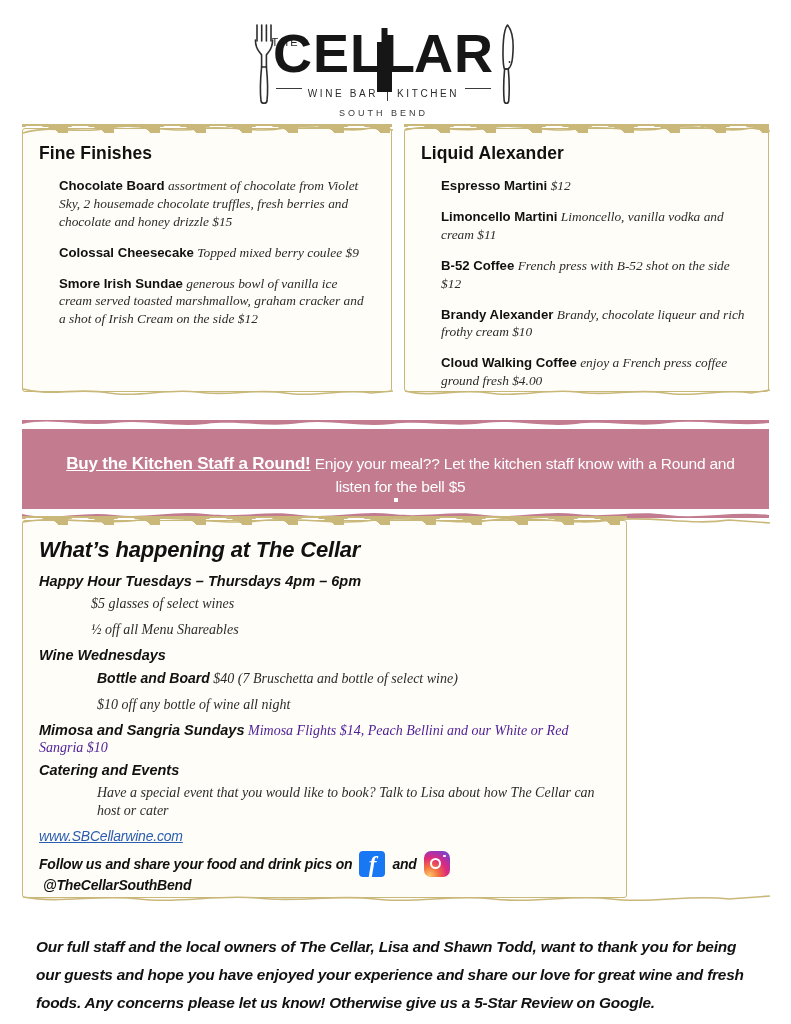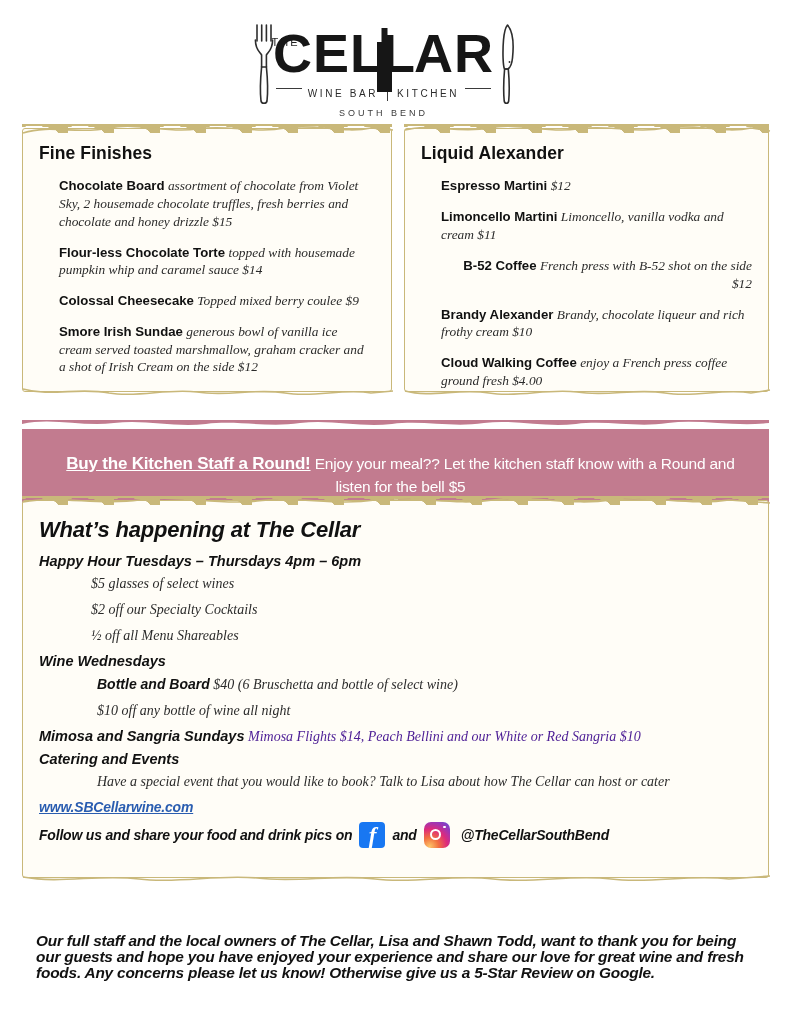--- a/index.html
+++ b/index.html
@@ -199,22 +199,22 @@
     top: 78px;
     width: 4px;
     height: 4px;
     background: #ffffff;
   }
 
   
   .events {
     position: absolute;
     left: 22px;
-    top: 500px;
-    width: 747px;
+    top: 520px;
+    width: 605px;
     height: 378px;
     box-sizing: border-box;
   }
   .ev-title {
     font-family: "Liberation Sans", sans-serif;
     font-weight: bold;
     font-style: italic;
     font-size: 22px;
     color: #111;
     margin: 0 0 10px 0;
@@ -259,21 +259,21 @@
     color: #111;
     margin: 0 0 7px 0;
     letter-spacing: -0.2px;
     display: flex;
     align-items: center;
     flex-wrap: wrap;
   }
   .link {
     color: #2a5db0;
     text-decoration: underline;
-    font-weight: bold;
+    font-weight: normal;
     font-style: italic;
   }
 
   .fb-icon {
     width: 26px; height: 26px;
     background: #1877f2;
     border-radius: 4px;
     display: inline-block;
     position: relative;
     margin: 0 7px;
@@ -321,21 +321,21 @@
   
   .closing {
     position: absolute;
     left: 36px;
     top: 918px;
     width: 722px;
     font-family: "Liberation Sans", sans-serif;
     font-weight: bold;
     font-style: italic;
     font-size: 15.4px;
-    line-height: 16px;
+    line-height: 28px;
     color: #111;
     letter-spacing: -0.2px;
   }
 </style>
 </head>
 <body>
 
 <div class="header">
 
   <div class="utensil fork">
@@ -386,39 +386,38 @@
   <svg class="wavy-top" style="left:-2px; top:-7px; width:374px; height:14px;" viewBox="0 0 374 14" preserveAspectRatio="none">
     <path d="M2 11 C30 2, 58 13, 88 6 C118 0, 146 12, 176 7 C206 2, 234 12, 264 6 C294 1, 322 12, 350 6 L372 8" fill="none" stroke="#c9b87a" stroke-width="1.6"></path>
   </svg>
   <svg class="wavy-top" style="left:-2px; bottom:-8px; width:374px; height:14px;" viewBox="0 0 374 14" preserveAspectRatio="none">
     <path d="M2 4 C30 12, 58 2, 88 8 C118 13, 146 3, 176 7 C206 12, 234 3, 264 8 C294 13, 322 3, 350 8 L372 6" fill="none" stroke="#c9b87a" stroke-width="1.6"></path>
   </svg>
 
   <h2 class="sec-title">Fine Finishes</h2>
   <div class="items">
     <p class="item"><span class="nm">Chocolate Board</span> <span>assortment of chocolate from Violet Sky, 2 housemade chocolate truffles, fresh berries and chocolate and honey drizzle  $15</span></p>
-    <p class="item"><span class="nm">Flour-less Chocolate Torte</span> <span> topped with housemade pumpkin whip and caramel sauce  $14</span></p>
     <p class="item"><span class="nm">Colossal Cheesecake</span> <span>Topped mixed berry coulee $9</span></p>
     <p class="item"><span class="nm">Smore Irish Sundae</span> <span>generous bowl of vanilla ice cream served toasted marshmallow, graham cracker and a shot of Irish Cream on the side  $12</span></p>
   </div>
 </div>
 
 <div class="torn-box" style="left:404px; top:128px; width:365px; height:264px; padding:14px 16px 10px 16px;">
   <svg class="wavy-top" style="left:-2px; top:-7px; width:369px; height:14px;" viewBox="0 0 369 14" preserveAspectRatio="none">
     <path d="M2 8 C28 1, 56 12, 86 6 C116 0, 144 12, 174 7 C204 2, 232 12, 262 6 C292 1, 320 12, 348 6 L367 9" fill="none" stroke="#c9b87a" stroke-width="1.6"></path>
   </svg>
   <svg class="wavy-top" style="left:-2px; bottom:-8px; width:369px; height:14px;" viewBox="0 0 369 14" preserveAspectRatio="none">
     <path d="M2 6 C28 13, 56 3, 86 8 C116 13, 144 3, 174 7 C204 12, 232 3, 262 8 C292 13, 320 3, 348 8 L367 5" fill="none" stroke="#c9b87a" stroke-width="1.6"></path>
   </svg>
 
   <h2 class="sec-title">Liquid Alexander</h2>
   <div class="items">
     <p class="item" style="margin-bottom:10px;"><span class="nm">Espresso Martini</span><span> $12</span></p>
     <p class="item" style="margin-bottom:10px;"><span class="nm">Limoncello Martini</span><span> Limoncello, vanilla vodka and cream $11</span></p>
-    <p class="item" style="margin-bottom:2px;text-align:right;"><span class="nm">B-52 Coffee</span> <span>French press with B-52 shot on the side $12</span></p>
+    <p class="item" style="margin-bottom:2px;"><span class="nm">B-52 Coffee</span> <span>French press with B-52 shot on the side $12</span></p>
     <p class="item" style="margin-bottom:10px;"><span class="nm">Brandy Alexander</span><span> Brandy, chocolate liqueur and rich frothy cream $10</span></p>
     <p class="item" style="margin-bottom:0;"><span class="nm">Cloud Walking Coffee</span> <span>enjoy a French press coffee ground fresh  $4.00</span></p>
   </div>
 </div>
 
 <div class="banner">
   <svg class="banner-scallop-top" viewBox="0 0 747 10" preserveAspectRatio="none">
     <path d="M0 10 L0 5 C30 -2, 60 8, 92 4 C124 0, 152 9, 184 5 C216 1, 246 9, 278 4 C310 0, 338 9, 370 5 C402 1, 430 9, 462 4 C494 0, 522 9, 554 5 C586 1, 614 9, 646 4 C678 0, 712 8, 747 4 L747 10 Z" fill="#ffffff"></path>
   </svg>
   <svg class="banner-scallop-bot" viewBox="0 0 747 10" preserveAspectRatio="none">
@@ -436,25 +435,24 @@
     <path d="M2 8 C40 1, 78 12, 118 6 C158 0, 196 12, 236 7 C276 2, 314 12, 354 6 C394 1, 432 12, 472 6 C512 1, 550 12, 590 6 C630 1, 668 12, 708 6 L749 9" fill="none" stroke="#c9b87a" stroke-width="1.6"></path>
   </svg>
   <svg class="wavy-top" style="left:-2px; bottom:-8px; width:751px; height:14px;" viewBox="0 0 751 14" preserveAspectRatio="none">
     <path d="M2 6 C40 13, 78 3, 118 8 C158 13, 196 3, 236 7 C276 12, 314 3, 354 8 C394 13, 432 3, 472 8 C512 13, 550 3, 590 8 C630 13, 668 3, 708 8 L749 5" fill="none" stroke="#c9b87a" stroke-width="1.6"></path>
   </svg>
 
   <h2 class="ev-title">What’s happening at The Cellar</h2>
 
   <p class="ev-head">Happy Hour Tuesdays – Thursdays 4pm – 6pm</p>
   <p class="ev-sub">$5 glasses of select wines</p>
-  <p class="ev-sub">$2 off our Specialty Cocktails</p>
   <p class="ev-sub">½ off all Menu Shareables</p>
 
   <p class="ev-head">Wine Wednesdays</p>
-  <p class="ev-sub" style="padding-left:58px;"><span class="b">Bottle and Board</span><span> $40  (6 Bruschetta and bottle of select wine)</span></p>
+  <p class="ev-sub" style="padding-left:58px;"><span class="b">Bottle and Board</span><span> $40  (7 Bruschetta and bottle of select wine)</span></p>
   <p class="ev-sub" style="padding-left:58px;">$10 off any bottle of wine all night</p>
 
   <p class="ev-head"><span>Mimosa and Sangria Sundays</span><span class="reg"> Mimosa Flights $14, Peach Bellini and our White or Red Sangria $10</span></p>
 
   <p class="ev-head">Catering and Events</p>
   <p class="ev-sub" style="padding-left:58px;">Have a special event that you would like to book?  Talk to Lisa about how The Cellar can host or cater</p>
 
   <p class="ev-foot">
       <a class="link" href="#">www.SBCellarwine.com</a>
     </p>

